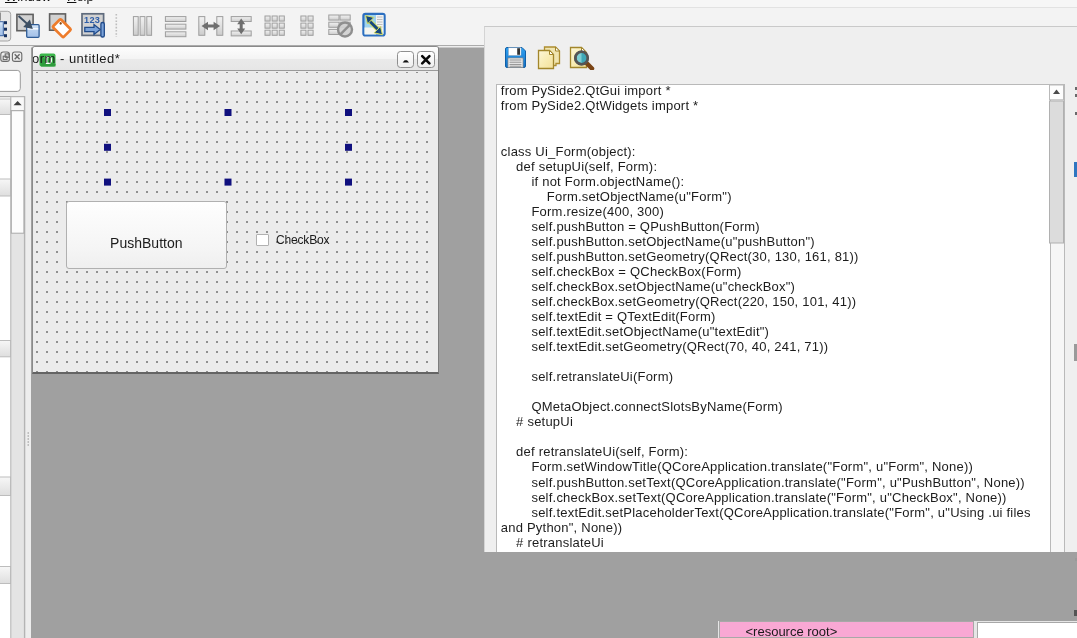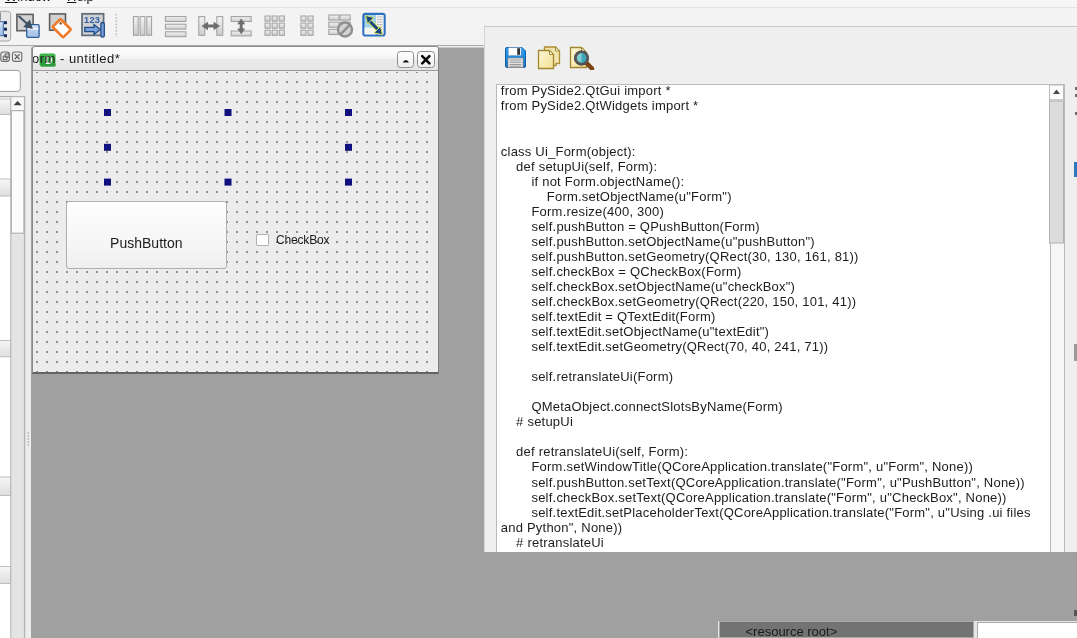--- a/index.html
+++ b/index.html
@@ -300,21 +300,21 @@
     <svg class="abs" style="left:9px;top:4.6px;" width="13" height="13" viewBox="0 0 13 13">
       <circle cx="6.5" cy="6.5" r="6.2" fill="#d94452"></circle>
       <path d="M 4 4 L 9 9 M 9 4 L 4 9" stroke="#fff" stroke-width="1.8" stroke-linecap="round"></path>
     </svg>
     <div class="abs" style="left:32px;top:3.5px;font-size:13.5px;color:#111;text-align:center;">Close</div>
   </div>
 </div>
 
 <div class="abs" style="left:484px;top:620.5px;width:593px;height:17.5px;background:#a0a0a0;"></div>
 <div class="abs" style="left:718px;top:620.5px;width:359px;height:17.5px;background:#e6e6e6;"></div>
-<div class="abs" style="left:718.5px;top:621px;width:255px;height:17px;background:#737373;border:1px solid #a8a8a8;">
+<div class="abs" style="left:718.5px;top:621px;width:255px;height:17px;background:#f9a8d4;border:1px solid #a8a8a8;">
   <div class="abs" style="left:26px;top:2px;font-size:13px;color:#1a1a1a;">&lt;resource root&gt;</div>
 </div>
 <div class="abs" style="left:977px;top:621.5px;width:100px;height:16.5px;background:#fff;border-top:1px solid #a8a8a8;border-left:1px solid #a8a8a8;"></div>
 
 <div class="abs" style="left:1075px;top:86.5px;width:2px;height:3px;background:#6a6a6a;"></div>
 <div class="abs" style="left:1075px;top:93.5px;width:2px;height:3px;background:#6a6a6a;"></div>
 <div class="abs" style="left:1074.5px;top:558px;width:2.5px;height:2.5px;background:#9a9a9a;"></div>
 <div class="abs" style="left:1075px;top:112px;width:2px;height:3px;background:#6a6a6a;"></div>
 <div class="abs" style="left:1074px;top:162px;width:3px;height:15px;background:#2f76c0;"></div>
 <div class="abs" style="left:1074px;top:344px;width:3px;height:17px;background:#9a9a9a;"></div>

